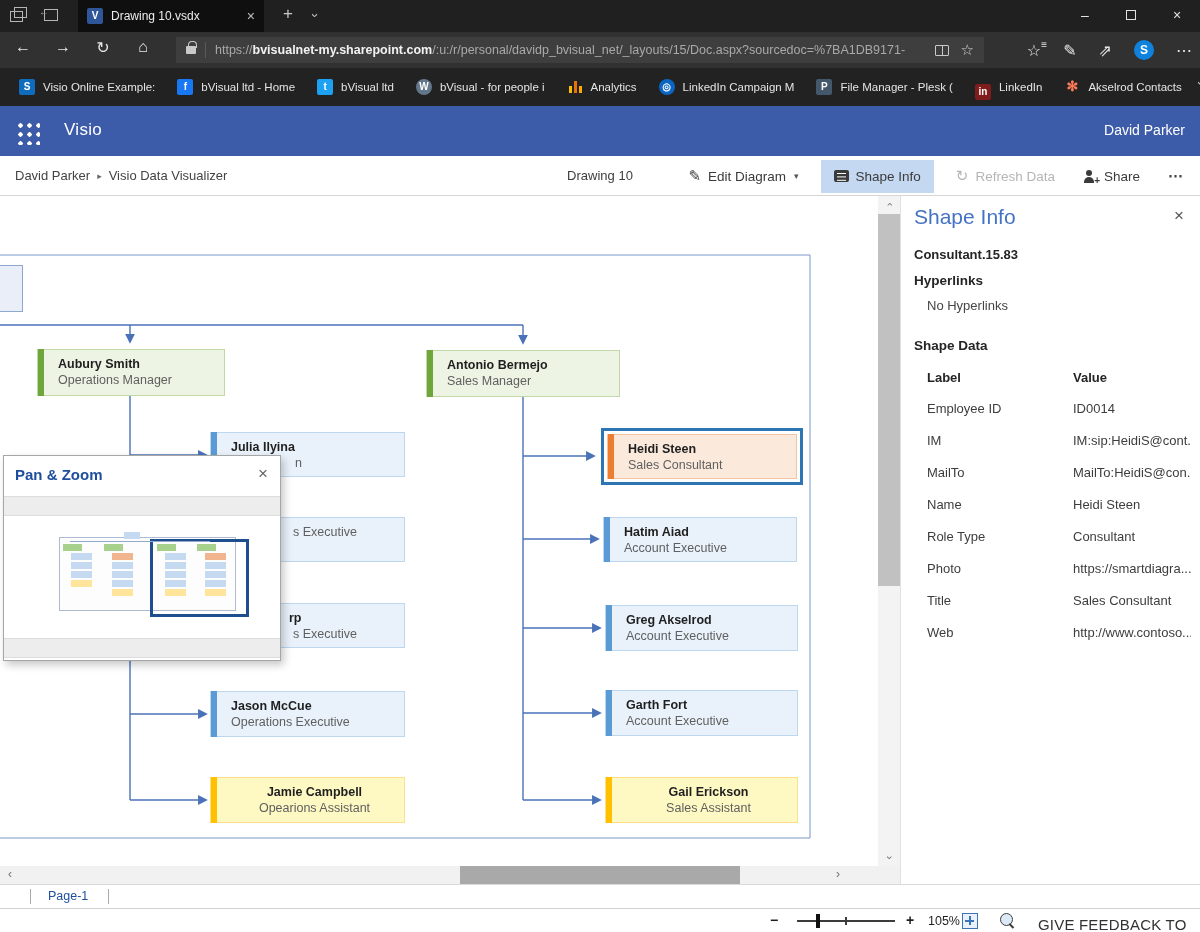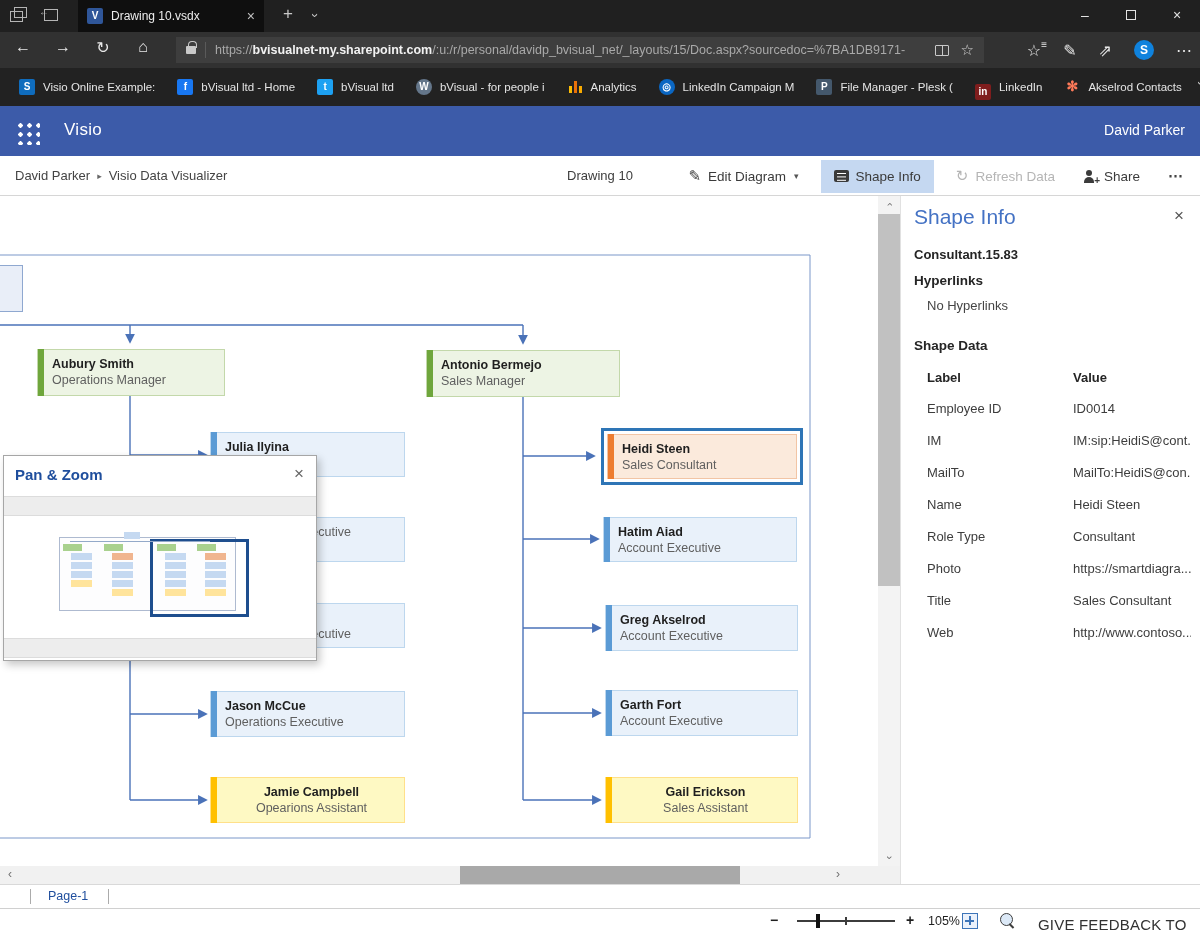--- a/index.html
+++ b/index.html
@@ -85,21 +85,21 @@
   .person-plus { position:absolute; right:-3px; bottom:-3px; font-size:10px; font-weight:bold; color:#3b3b3b; }
   .tb-more { font-size:15px; font-weight:bold; color:#444; letter-spacing:1px; padding:0 6px; }
 
   
   .workspace { position:absolute; left:0; top:196px; width:1200px; height:688px; background:#fff; }
   .canvas { position:absolute; left:0; top:0; width:878px; height:670px; background:#fff; overflow:hidden; }
   #connectors { position:absolute; left:0; top:0; pointer-events:none; }
   .ceo-partial { position:absolute; left:0; top:69px; width:23px; height:47px; background:#e9eef8; border:1px solid #8fa8d0; border-left:none; }
 
   
-  .node { position:absolute; padding:7px 6px 0 14px; line-height:15.5px; border:1px solid; }
+  .node { position:absolute; padding:7px 6px 0 20px; line-height:15.5px; border:1px solid; }
   .node::before { content:''; position:absolute; left:0; top:-1px; bottom:-1px; width:6px; background:var(--accent); }
   .nname { display:block; font-size:12.5px; font-weight:bold; color:#1f1f1f; white-space:nowrap; overflow:hidden; }
   .nrole { display:block; font-size:12.5px; color:#5f5f5f; white-space:nowrap; overflow:hidden; }
   .kind-manager    { --accent:#6fa63c; background:#edf4e4; border-color:#c3d8aa; }
   .kind-executive  { --accent:#5b9bd5; background:#e9f1fa; border-color:#bdd7ee; }
   .kind-assistant  { --accent:#ffc000; background:#fef9c3; border-color:#ffe08a;text-align:center; }
   .kind-consultant { --accent:#ed7d31; background:#fbeadc; border-color:#f2c5a5; }
   .node.selected { outline:3px solid #2e75b6; outline-offset:3px; }
   #node-aubury-smith { left:37px; top:153px; width:188px; height:47px; }
   #node-antonio-bermejo { left:426px; top:154px; width:194px; height:47px; }
@@ -121,21 +121,21 @@
   
   .vsb { position:absolute; left:878px; top:0; width:22px; height:670px; background:#f3f3f3; }
   .vsb-arrow { position:absolute; left:0; width:22px; height:17px; text-align:center; color:#707070; font-size:11px; line-height:17px; }
   .vsb-thumb { position:absolute; left:0; top:18px; width:22px; height:372px; background:#c1c1c1; }
   .hsb { position:absolute; left:0; top:670px; width:878px; height:18px; background:#f1f1f1; }
   .hsb-arrow { position:absolute; top:0; width:16px; height:18px; color:#707070; font-size:12px; line-height:17px; text-align:center; }
   .hsb-thumb { position:absolute; left:460px; top:0; width:280px; height:18px; background:#a9a9a9; }
   .sb-corner { position:absolute; left:878px; top:670px; width:22px; height:18px; background:#f1f1f1; }
 
   
-  .pan-zoom { position:absolute; left:3px; top:259px; width:314px; height:206px; background:#fff; border:1px solid #a6a6a6; box-shadow:3px 4px 8px rgba(0,0,0,.22); z-index:40; }
+  .pan-zoom { position:absolute; left:3px; top:259px; width:278px; height:206px; background:#fff; border:1px solid #a6a6a6; box-shadow:3px 4px 8px rgba(0,0,0,.22); z-index:40; }
   .pz-head { position:relative; height:40px; }
   .pz-title { position:absolute; left:11px; top:10px; font-size:15px; font-weight:bold; color:#1f4e9d; }
   .pz-close { position:absolute; right:12px; top:8px; font-size:17px; color:#666; }
   .pz-strip { height:20px; background:#ededed; border-top:1px solid #dcdcdc; border-bottom:1px solid #dcdcdc; }
   .pz-view { position:relative; height:122px; background:#fff; overflow:hidden; }
   .pz-chart { position:absolute; left:55px; top:21px; width:177px; height:74px; border:1px solid #aebad0; background:#fdfdfe; }
   .pz-frame { position:absolute; left:146px; top:23px; width:99px; height:78px; border:3px solid #1e4e8e; }
   .mb { position:absolute; }
   .mb-g { background:#a9d18e; } .mb-b { background:#c5d9f1; } .mb-o { background:#f0b58f; } .mb-y { background:#ffe49c; } .mb-l { background:#93a9c9; }
 

